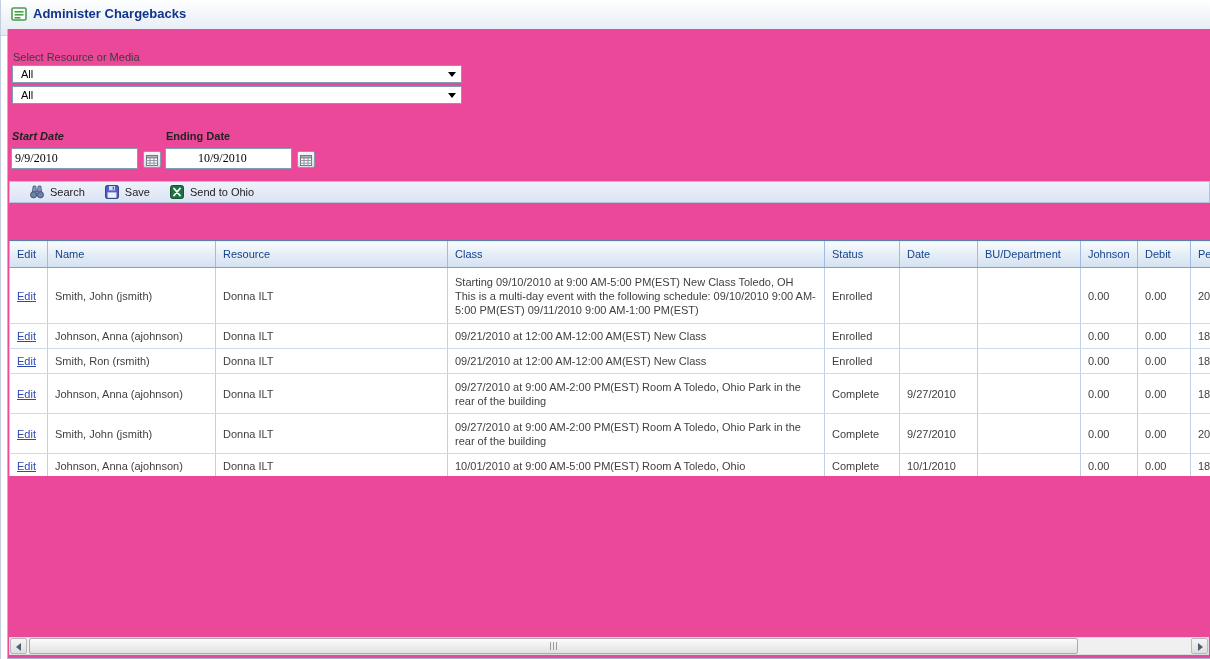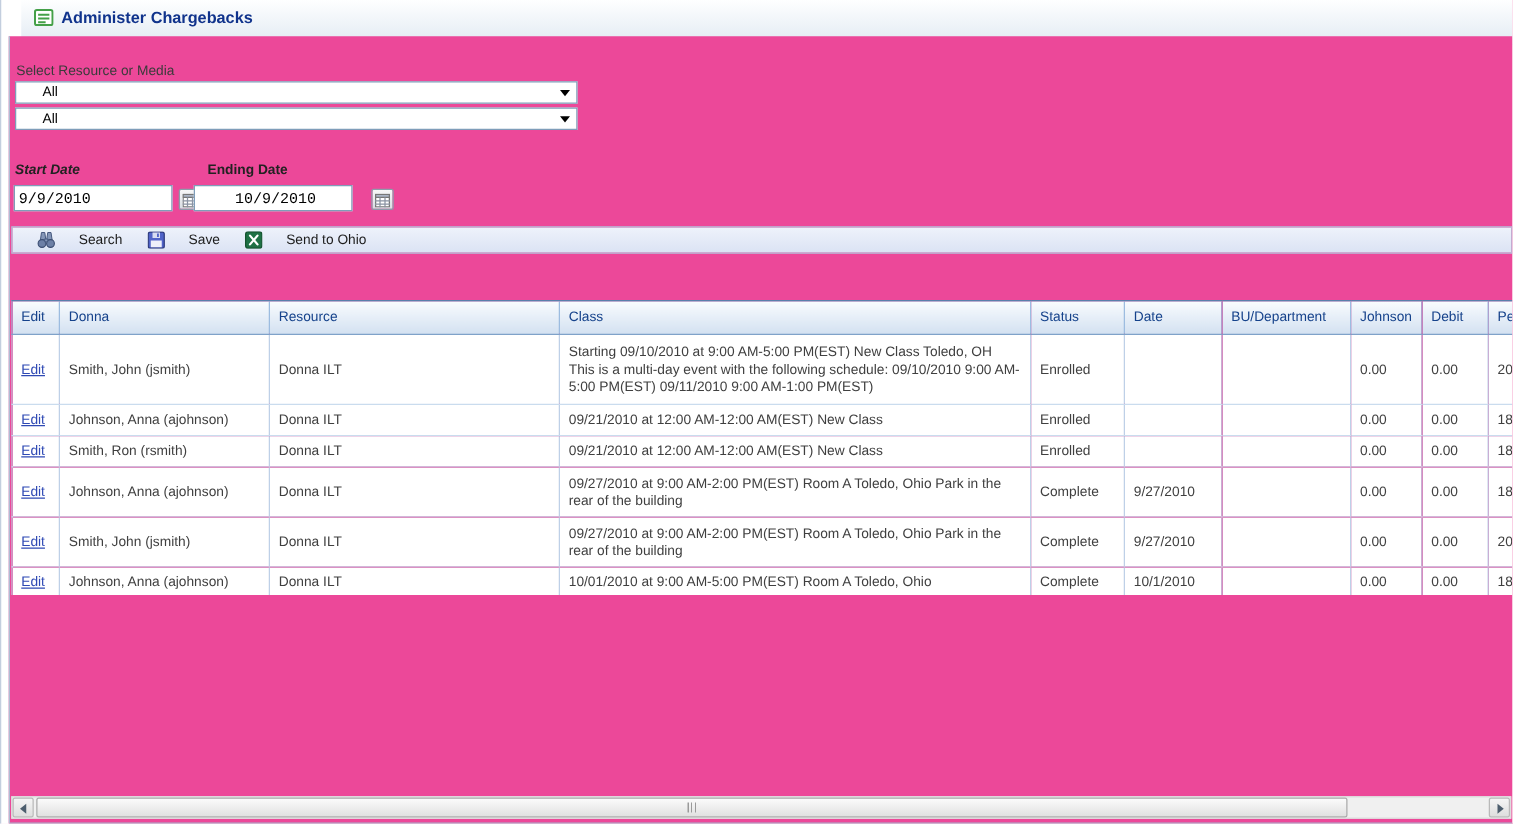--- a/index.html
+++ b/index.html
@@ -4,58 +4,58 @@
 <style>
   * { margin:0; padding:0; box-sizing:border-box; }
   html,body { width:1210px; height:659px; overflow:hidden; background:#fff;
               font-family:"Liberation Sans", sans-serif; }
   .app { position:relative; width:1210px; height:659px; background:#fff;
          border-left:1px solid #c3cede; overflow:hidden; }
 
   
   .titlebar { position:absolute; top:0; left:0; right:0; height:36px;
               background:linear-gradient(#feffff,#e2eaf3);
-              border-bottom:1px solid #ccd6e4;margin-left:16px; }
+              border-bottom:1px solid #ccd6e4; }
   .form-icon { position:absolute; left:10px; top:6px; width:16px; height:16px; }
   .title { position:absolute; left:32px; top:0; line-height:28px;
            font-size:13px; font-weight:bold; color:#10338c; }
 
   
   .panel { position:absolute; top:29px; left:6px; right:0; bottom:0;
            border-left:1px solid #aebdd3; background:#ec4899; }
 
   .lbl { position:absolute; font-size:11px; color:#3b3b3b; }
   .bold { font-weight:bold; color:#222; }
   .select-label { left:5px; top:22px; }
 
   .selectbox { position:absolute; left:4px; width:450px; height:18px;
                background:#fff; border:1px solid #7f9db9; font-size:11px;
-               color:#000; line-height:16px; padding-left:21px; cursor:default; }
+               color:#000; line-height:16px; padding-left:8px; cursor:default; }
   .sel1 { top:36px; } .sel2 { top:57px; }
   .dd-arrow { position:absolute; right:5px; top:6px; width:0; height:0;
               border-left:4px solid transparent; border-right:4px solid transparent;
               border-top:5px solid #000; }
 
   .start-label { left:4px; top:101px;font-style:italic; }
   .end-label   { left:158px; top:101px; }
   .datein { position:absolute; top:119px; width:127px; height:21px;
-            border:1px solid #7f9db9; font-family:Liberation Mono, monospace;
+            border:1px solid #7f9db9; font-family:Liberation Serif, serif;
             font-size:12px; padding-left:3px; color:#000; }
-  .start-input { left:3px; } .end-input { left:147px;padding-left:32px; }
+  .start-input { left:3px; } .end-input { left:157px;padding-left:32px; }
   .calbtn { position:absolute; top:122px; width:18px; height:17px;
             border:1px solid #8e9bab; border-radius:2px;
             background:linear-gradient(#f7f7f7,#d8dde3); padding:0; cursor:pointer; }
   .cal1 { left:135px; } .cal2 { left:289px; }
   .calbtn svg { display:block; margin:2px auto 0; }
 
   
   .toolbar { position:absolute; top:152px; left:1px; right:0; height:22px;
              background:linear-gradient(#eef2fb,#dbe3f4);
              border:1px solid #b4bfdb; display:flex; align-items:center; }
-  .tbtn { display:inline-flex; align-items:center; gap:18px; margin-left:19px;
+  .tbtn { display:inline-flex; align-items:center; gap:5px; margin-left:19px;
           font-size:11px; color:#1c1c1c; cursor:pointer; }
   .ticon { display:inline-flex; width:16px; height:15px; align-items:center;
            justify-content:center; }
 
   
   .tablewrap { position:absolute; top:179px; left:1px; right:0; height:236px;
                overflow:hidden;margin-top:32px; }
   table.grid { border-collapse:collapse; table-layout:fixed; width:1280px;
                font-size:11px; }
   table.grid th { height:27px; text-align:left; padding:0 0 0 7px;
@@ -193,21 +193,21 @@
             <col style="width:75px">
             <col style="width:78px">
           <col style="width:103px">
             <col style="width:57px">
             <col style="width:53px">
           <col style="width:99px">
         </colgroup>
         <thead>
           <tr>
             <th>Edit</th>
-            <th>Donna</th>
+            <th>Name</th>
             <th>Resource</th>
             <th>Class</th>
             <th>Status</th>
             <th>Date</th>
             <th>BU/Department</th>
             <th>Johnson</th>
             <th>Debit</th>
             <th>Pe</th>
           </tr>
         </thead>

